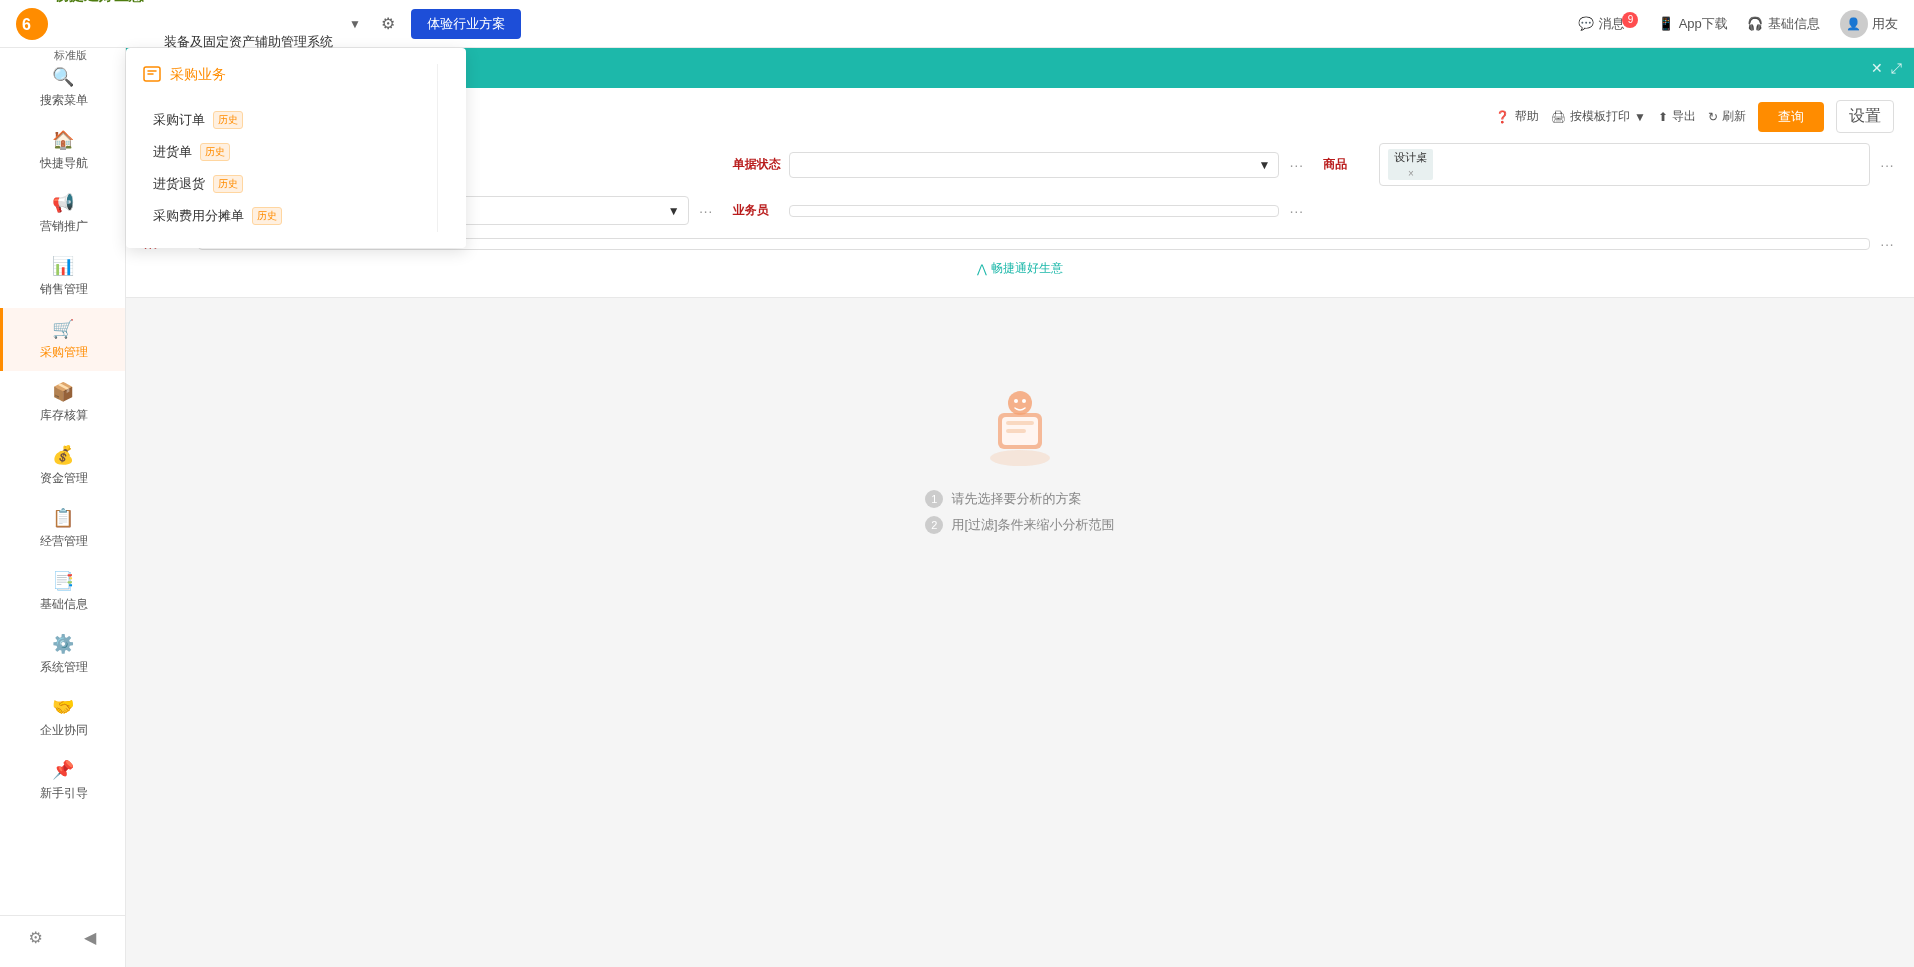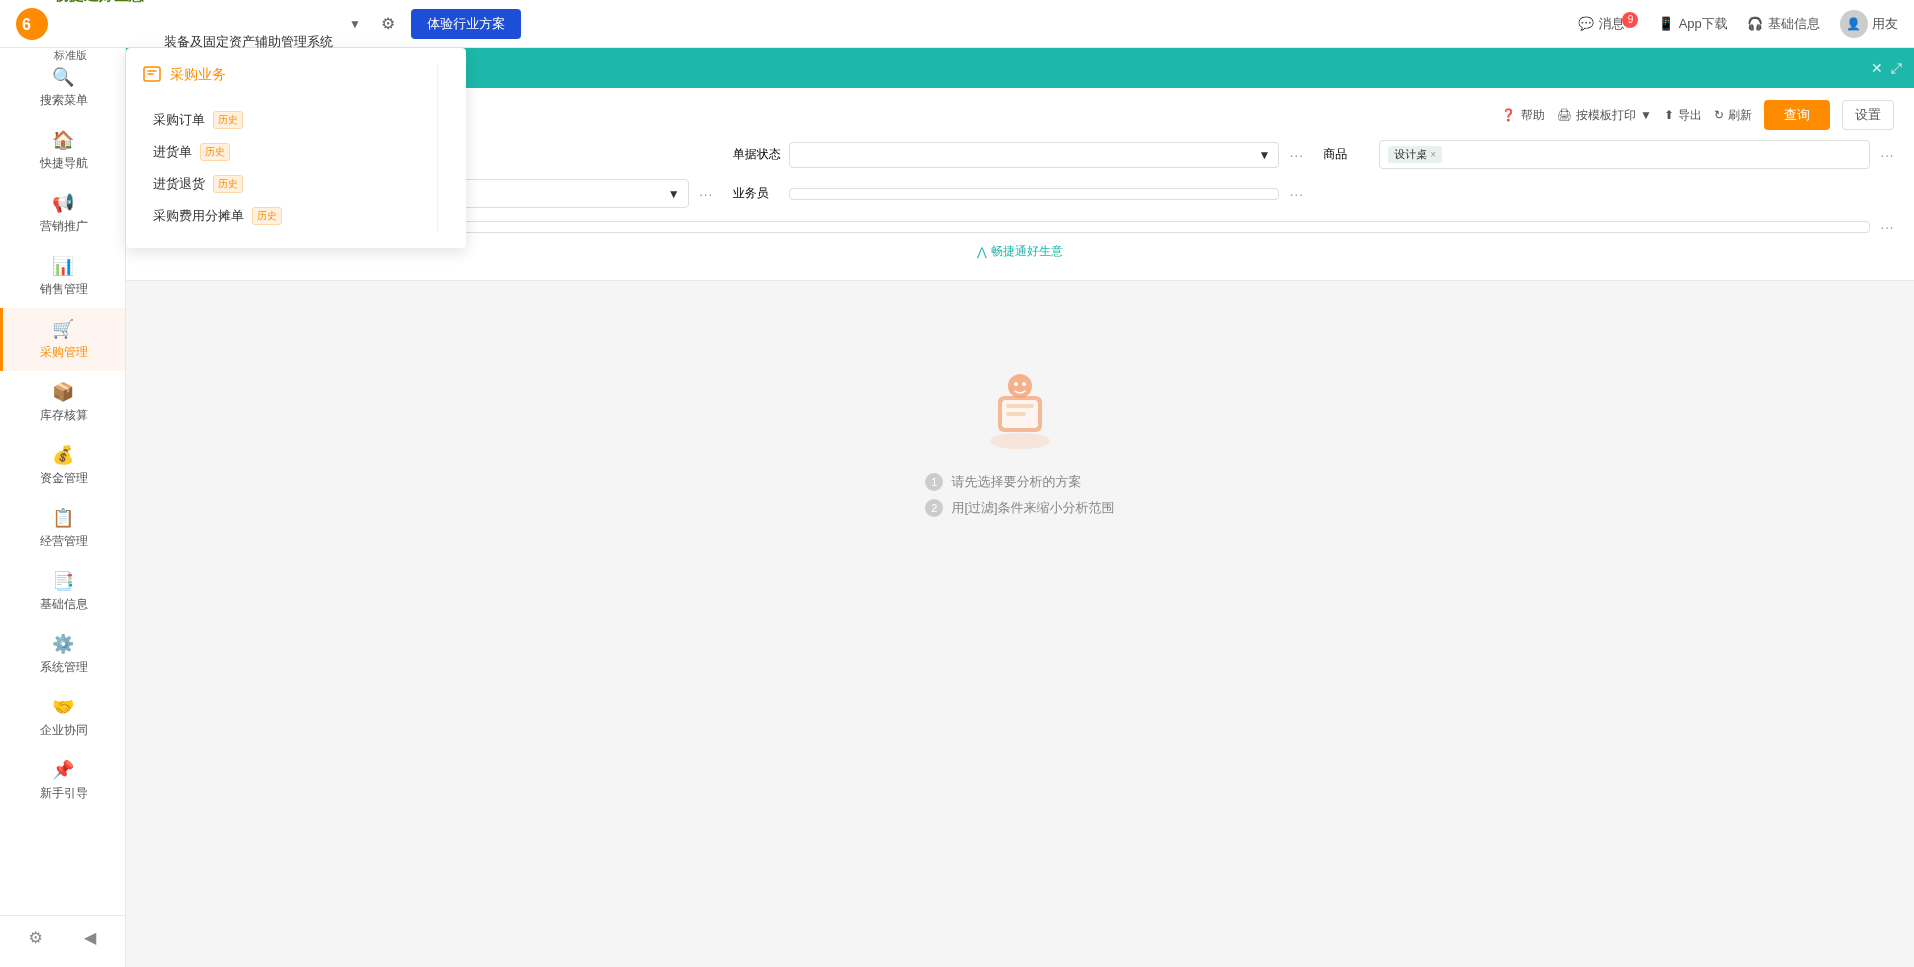--- a/index.html
+++ b/index.html
@@ -260,45 +260,46 @@
       border-radius: 4px;
       padding: 6px 20px;
       font-size: 13px;
       cursor: pointer;
     }
     .btn-settings {
       background: none;
       border: 1px solid #ddd;
       border-radius: 4px;
       padding: 5px 12px;
-      font-size: 13px;
+      font-size: 16px;
       cursor: pointer;
       color: #555;
     }
     .filter-rows {
       display: flex;
       flex-direction: column;
       gap: 10px;
     }
     .filter-row {
       display: flex;
       align-items: center;
       gap: 16px;
     }
     .filter-item {
       display: flex;
       align-items: center;
       gap: 6px;
       flex: 1;
     }
     .filter-label {
-      color: #000000;
+      color: #b91c1c;
       font-size: 12px;
       white-space: nowrap;
       min-width: 50px;
+      font-weight: bold;
     }
     .filter-control {
       flex: 1;
       border: 1px solid #ddd;
       border-radius: 4px;
       padding: 5px 8px;
       font-size: 12px;
       color: #333;
       background: #fff;
       display: flex;
@@ -309,20 +310,21 @@
     }
     .filter-control .tag {
       background: #e8f0f0;
       border-radius: 2px;
       padding: 1px 6px;
       font-size: 11px;
       color: #333;
       display: flex;
       align-items: center;
       gap: 3px;
+      flex-direction: column;
     }
     .filter-control .tag .remove {
       color: #999;
       cursor: pointer;
       font-size: 10px;
     }
     .filter-dots {
       color: #999;
       cursor: pointer;
       font-size: 14px;

